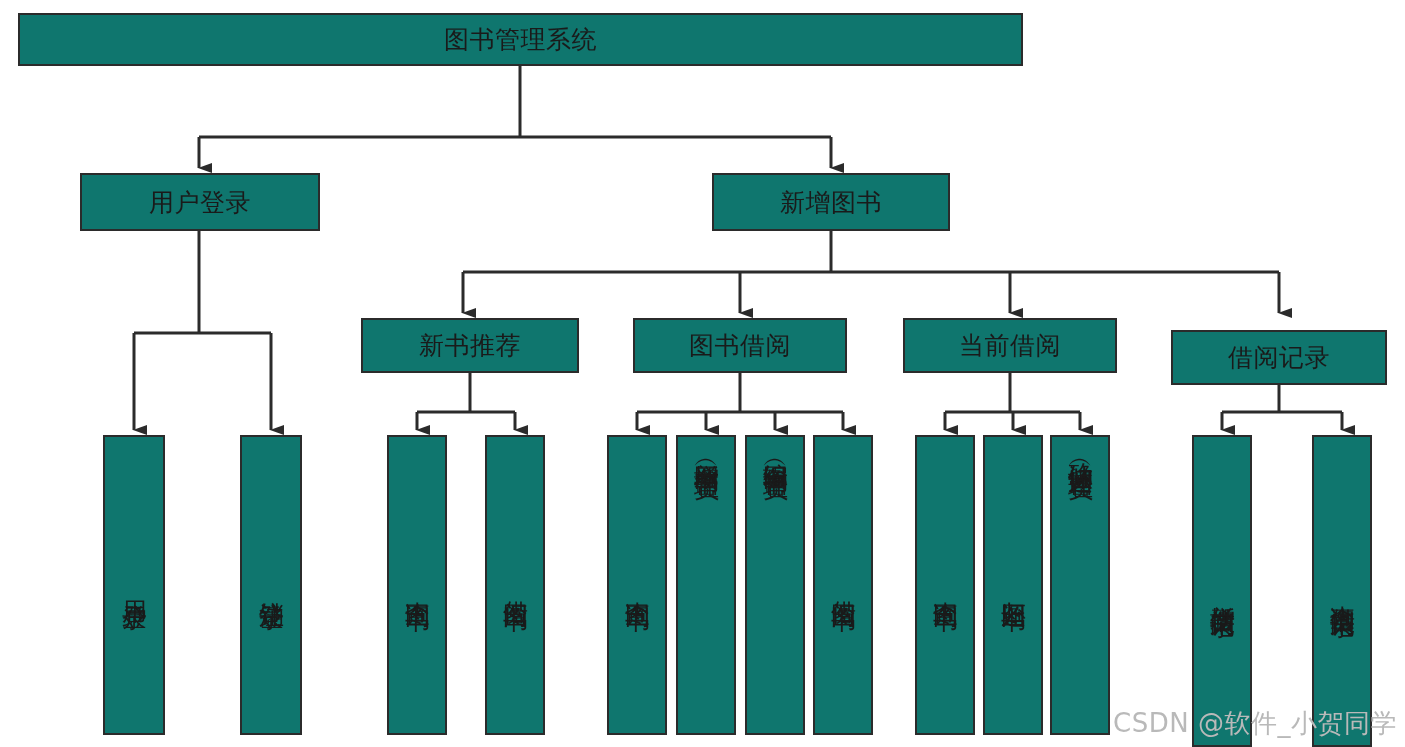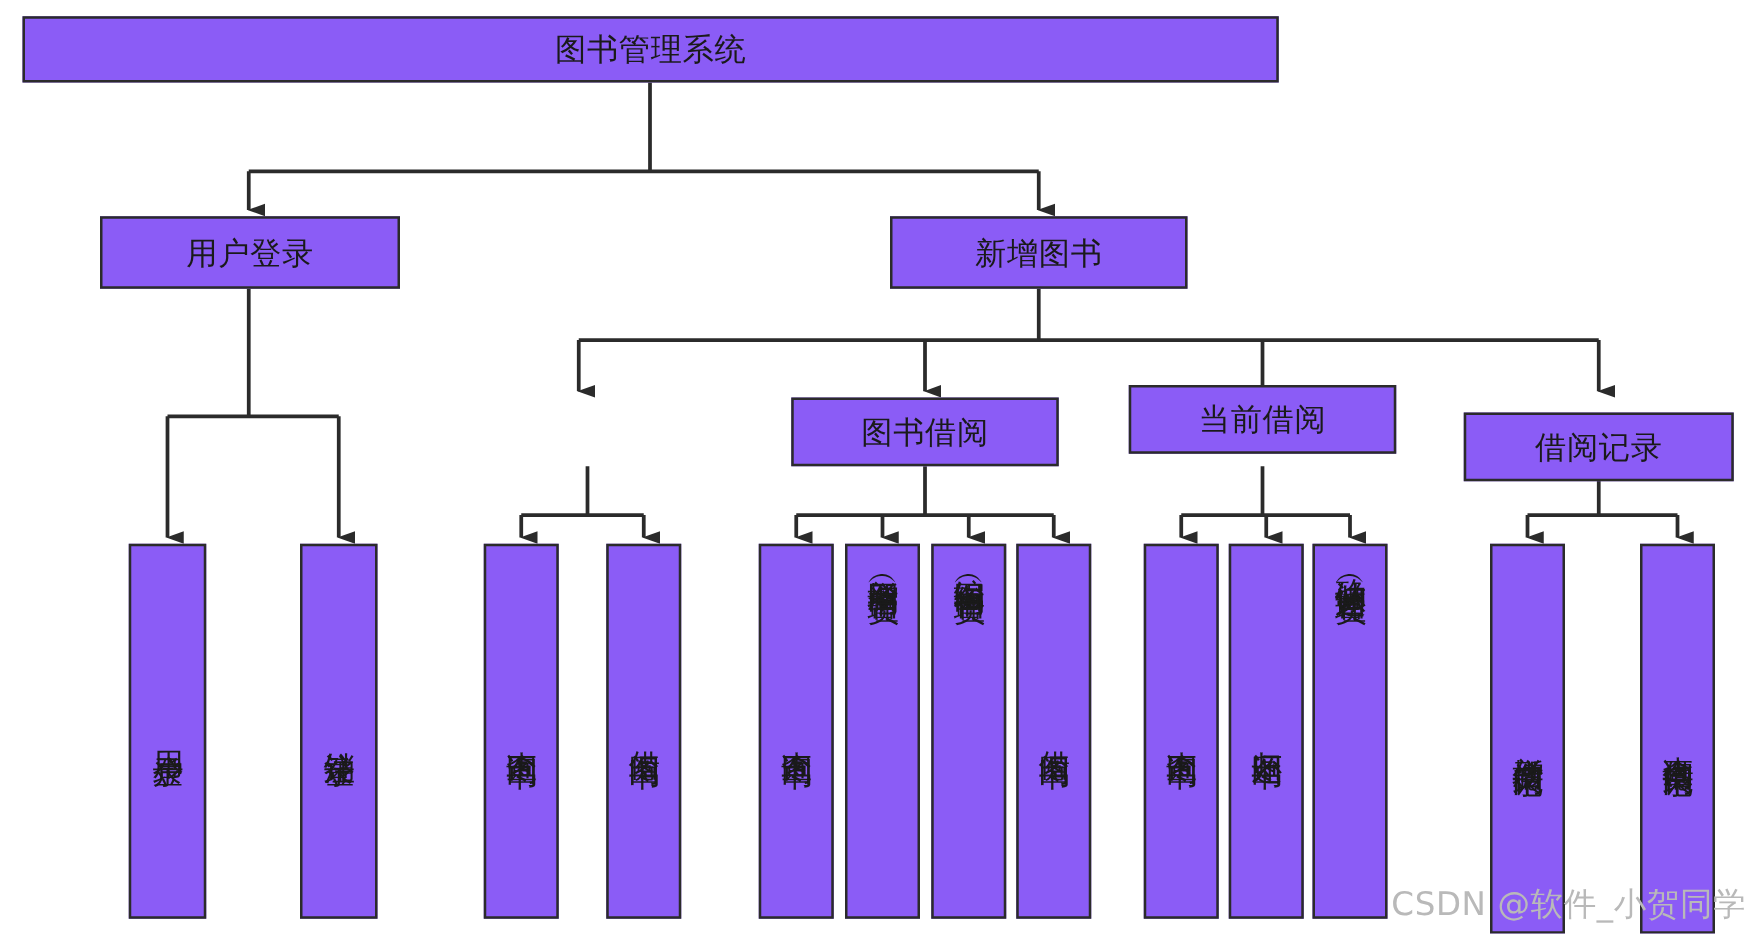--- a/index.html
+++ b/index.html
@@ -23,21 +23,21 @@
     left: 0;
     top: 0;
     width: 1405px;
     height: 747px;
     pointer-events: none;
   }
   .node {
     position: absolute;
     box-sizing: border-box;
     border: 2.5px solid #2b2b2b;
-    background: #8b5cf6;
+    background: #0f766e;
     display: flex;
     align-items: center;
     justify-content: center;
     color: #1a1a1a;
   }
   .node .label {
     display: block;
     line-height: 1.08;
     letter-spacing: 0.5px;
     white-space: nowrap;
@@ -138,24 +138,27 @@
     <span class="label">图书管理系统</span>
   </div>
 
   <div class="node horizontal" style="left:80px; top:173px; width:240px; height:58px;">
     <span class="label">用户登录</span>
   </div>
   <div class="node horizontal" style="left:712px; top:173px; width:238px; height:58px;">
     <span class="label">新增图书</span>
   </div>
 
+  <div class="node horizontal" style="left:361px; top:318px; width:218px; height:55px;">
+    <span class="label">新书推荐</span>
+  </div>
   <div class="node horizontal" style="left:633px; top:318px; width:214px; height:55px;align-items:center;">
     <span class="label">图书借阅</span>
   </div>
-  <div class="node horizontal" style="left:903px; top:308px; width:214px; height:55px;">
+  <div class="node horizontal" style="left:903px; top:318px; width:214px; height:55px;">
     <span class="label">当前借阅</span>
   </div>
   <div class="node horizontal" style="left:1171px; top:318px; width:216px; height:55px;margin-top:12px;">
     <span class="label">借阅记录</span>
   </div>
 
   <div class="node vertical centered" style="left:103px; top:435px; width:62px; height:300px;">
     <span class="label">用户登录</span>
   </div>
   <div class="node vertical centered" style="left:240px; top:435px; width:62px; height:300px;">

